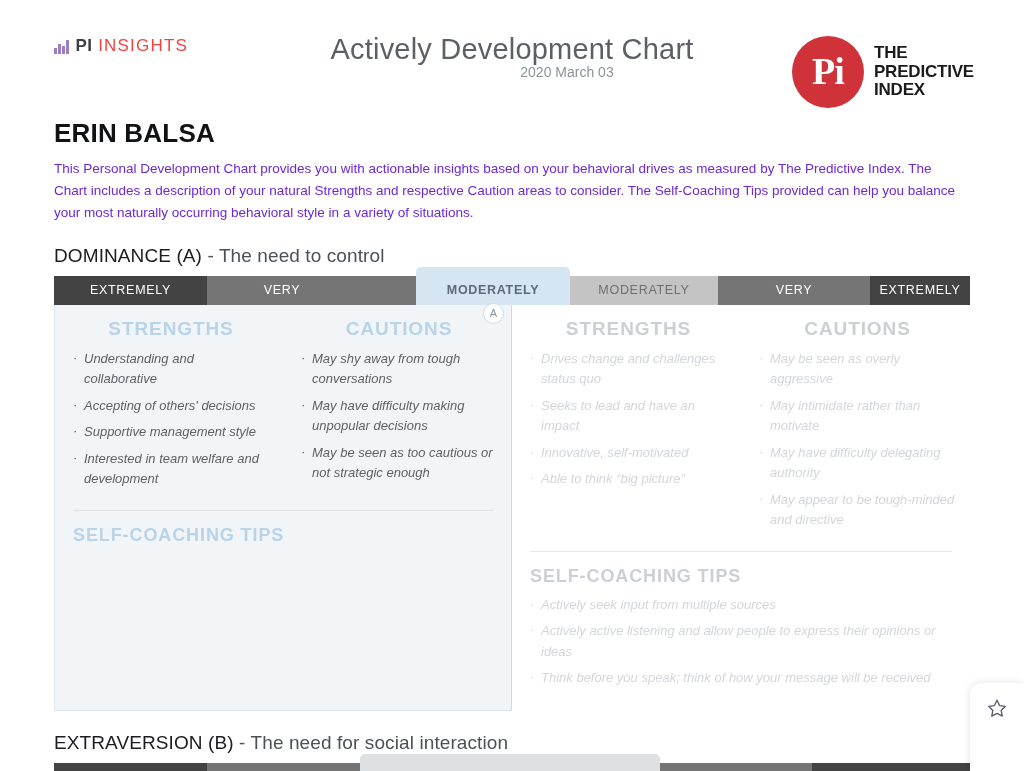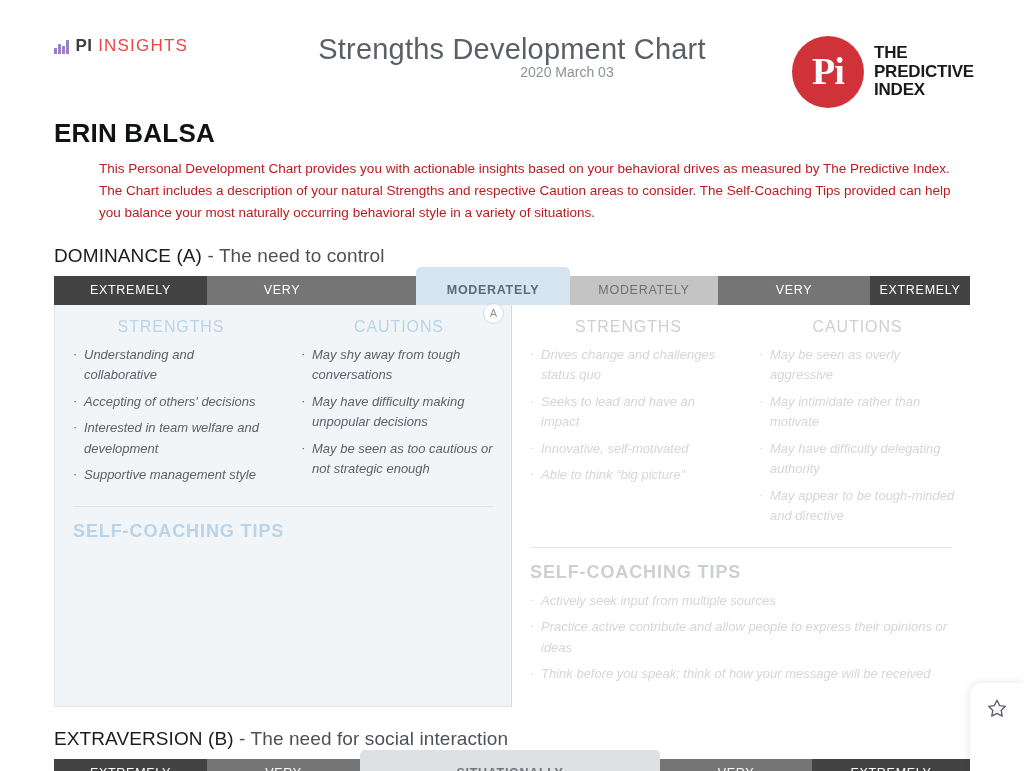--- a/index.html
+++ b/index.html
@@ -125,23 +125,22 @@
   .person-name {
     font-size: 26px;
     font-weight: bold;
     color: #111214;
     letter-spacing: 0.2px;
     margin-bottom: 9px;
   }
   .intro-text {
     font-size: 13.5px;
     line-height: 1.62;
-    color: #b91c1c;
+    color: #6d28d9;
     max-width: 910px;
-    margin-left: 45px;
   }
 
   
   .section { margin: 0 54px; }
   .section-head {
     margin-top: 21px;
     margin-bottom: 9px;
     font-size: 19px;
     color: #4c5157;
     letter-spacing: 0.1px;
@@ -225,22 +224,22 @@
     padding-bottom: 16px;
   }
 
   .cols {
     display: flex;
   }
   .col { width: 50%; padding: 0 14px 0 18px; }
 
   .col-title {
     text-align: center;
-    font-size: 16px;
-    font-weight: normal;
+    font-size: 19px;
+    font-weight: bold;
     letter-spacing: 0.9px;
     margin-bottom: 9px;
   }
   .left .col-title { color: #b9d3e8; }
   .right .col-title { color: #cccfd3; }
 
   ul.bullets { list-style: none; font-style: italic; }
   ul.bullets li {
     position: relative;
     padding-left: 11px;
@@ -309,21 +308,21 @@
       <span class="bars">
         <i></i>
           <i></i>
           <i></i>
           <i></i>
       </span>
       <span class="pi-word">PI</span>
       <span class="insights-word">INSIGHTS</span>
     </div>
 
-    <div class="doc-title">Strengths Development Chart</div>
+    <div class="doc-title">Actively Development Chart</div>
     <div class="doc-date">2020 March 03</div>
 
     <div class="pi-logo">
       <div class="pi-circle">
         <div class="glyph">Pi</div>
       </div>
       <div class="pi-logo-text">
         <div>THE</div>
         <div>PREDICTIVE</div>
         <div>INDEX</div>
@@ -359,22 +358,22 @@
 
     <div class="panels">
 
       <div class="panel left">
         <div class="cols">
           <div class="col">
             <div class="col-title">STRENGTHS</div>
             <ul class="bullets">
               <li>Understanding and collaborative</li>
               <li>Accepting of others' decisions</li>
+              <li>Supportive management style</li>
               <li>Interested in team welfare and development</li>
-              <li>Supportive management style</li>
             </ul>
           </div>
           <div class="col">
             <div class="col-title">CAUTIONS</div>
             <ul class="bullets">
               <li>May shy away from tough conversations</li>
               <li>May have difficulty making unpopular decisions</li>
               <li>May be seen as too cautious or not strategic enough</li>
             </ul>
           </div>
@@ -404,21 +403,21 @@
               <li>May have difficulty delegating authority</li>
               <li>May appear to be tough-minded and directive</li>
             </ul>
           </div>
         </div>
         <div class="tips">
           <div class="tips-rule"></div>
           <div class="tips-title">SELF-COACHING TIPS</div>
           <ul class="bullets">
             <li>Actively seek input from multiple sources</li>
-            <li>Practice active contribute and allow people to express their opinions or ideas</li>
+            <li>Actively active listening and allow people to express their opinions or ideas</li>
             <li>Think before you speak; think of how your message will be received</li>
           </ul>
         </div>
       </div>
 
     </div>
   </div>
 
   <div class="section partial">
 

